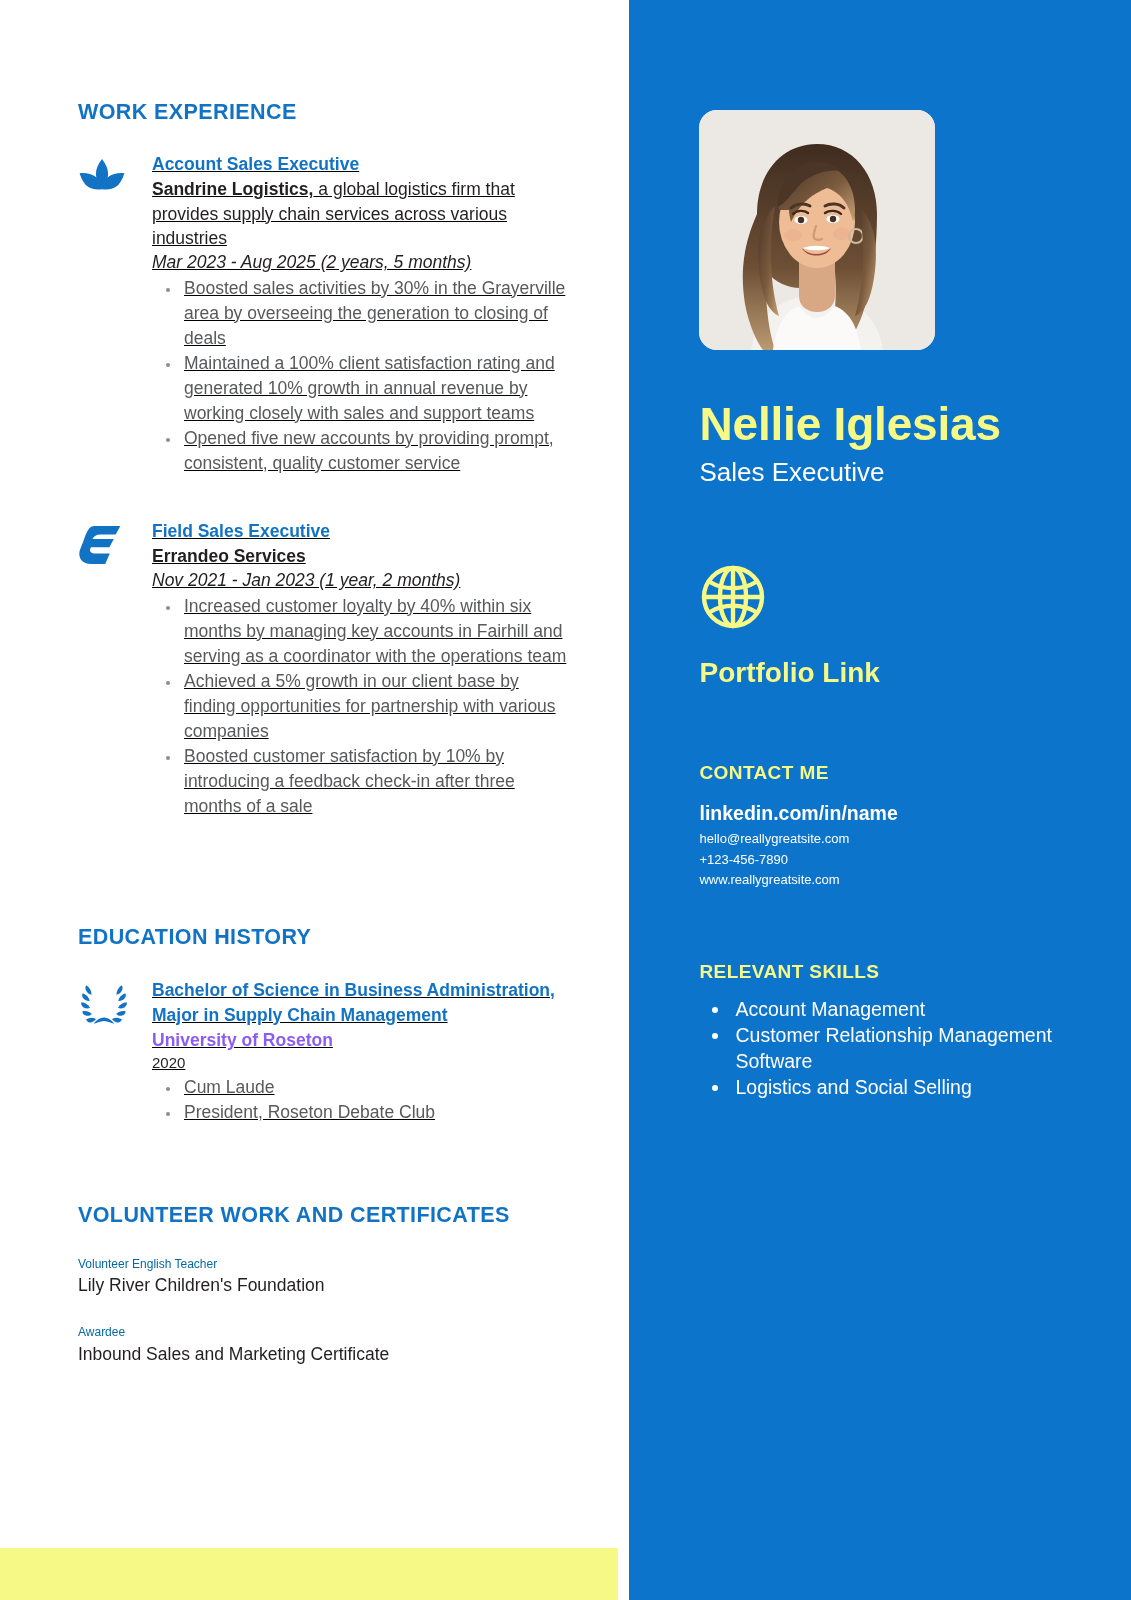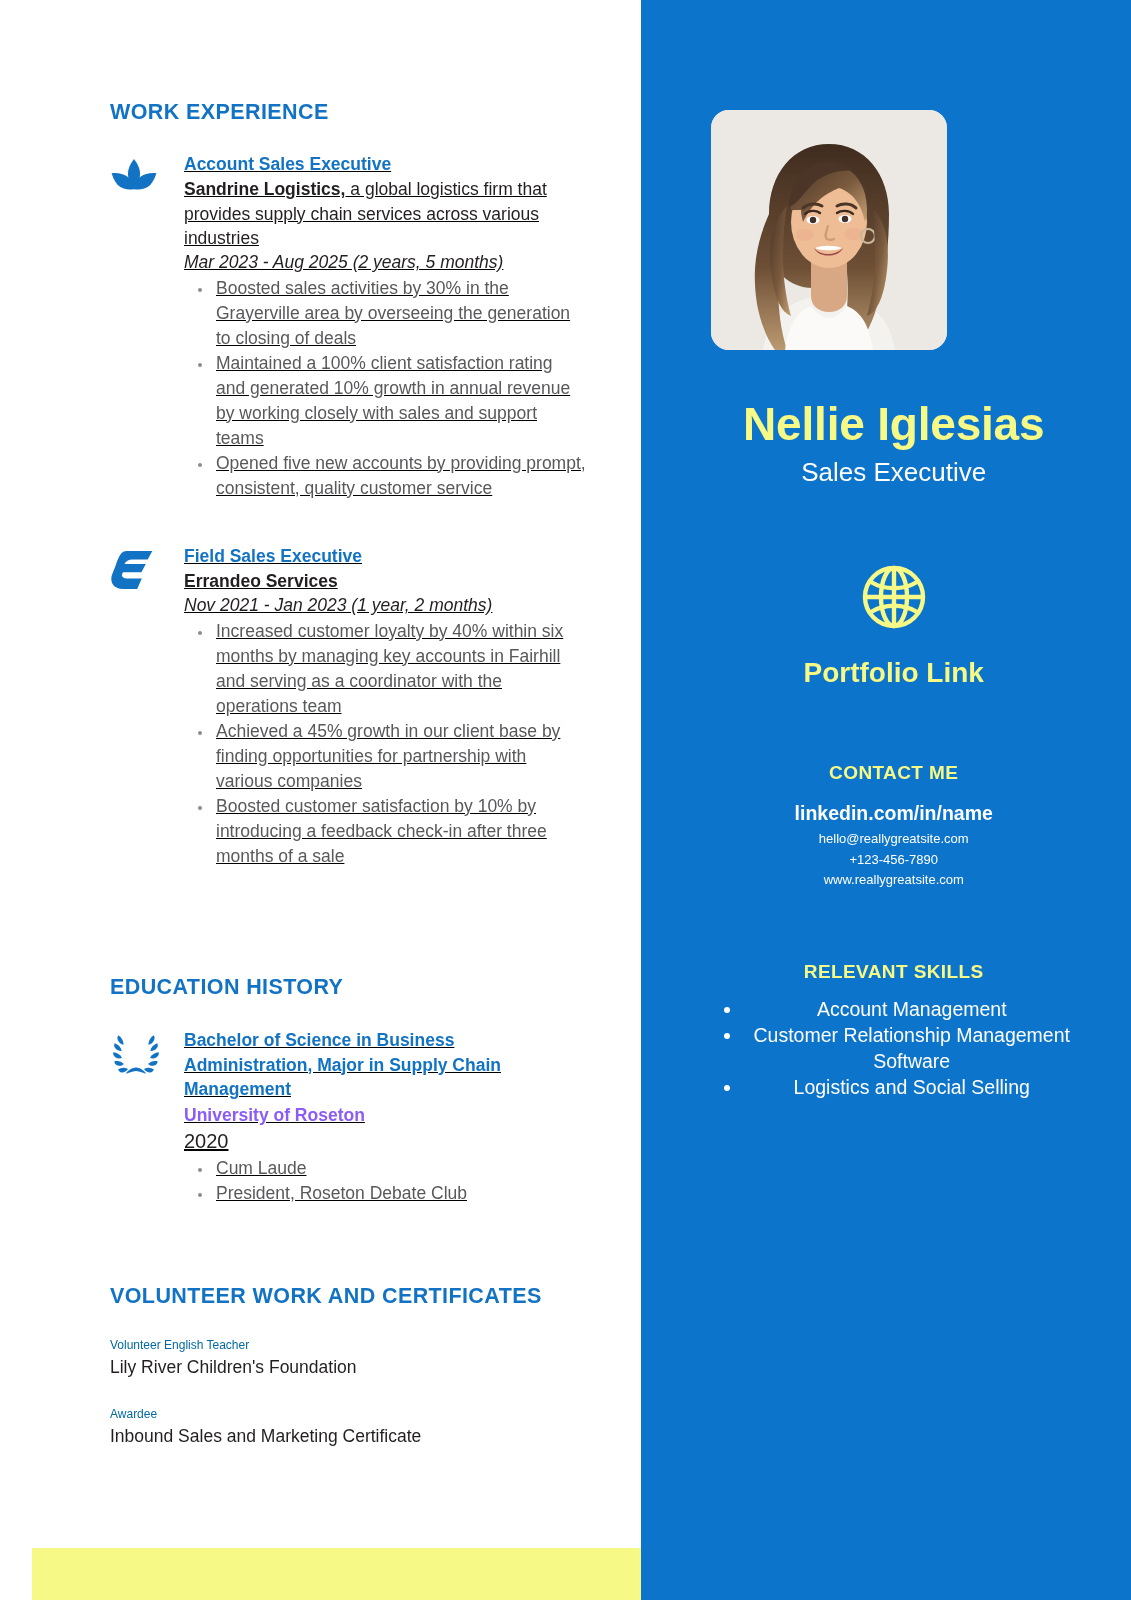--- a/index.html
+++ b/index.html
@@ -22,21 +22,20 @@
   }
 
   
   .left-col {
     position: relative;
     width: 647px;
     height: 1600px;
     background: #ffffff;
     box-sizing: border-box;
     padding: 0;
-    margin-left: 32px;
   }
   .left-inner {
     padding: 100px 55px 0 78px;
   }
   .bottom-bar {
     position: absolute;
     left: 0;
     bottom: 0;
     width: 618px;
     height: 52px;
@@ -117,21 +116,21 @@
     margin: 0 0 1px 0;
   }
   .edu-school {
     font-size: 17.5px;
     font-weight: bold;
     color: #8b5cf6;
     line-height: 1.39;
     margin: 0;
   }
   .edu-year {
-    font-size: 20px;
+    font-size: 15px;
     color: #231f20;
     line-height: 1.39;
     margin: 0;
   }
 
   .vol-block {
     margin-bottom: 26px;
   }
   .vol-role {
     font-size: 12px;
@@ -151,21 +150,20 @@
   .spacer-vol { height: 52px; }
 
   
   .right-col {
     position: relative;
     width: 512px;
     height: 1600px;
     background: #0c74cb;
     box-sizing: border-box;
     padding: 110px 55px 0 70px;
-    text-align: center;
   }
   .photo-frame {
     width: 236px;
     height: 240px;
     border-radius: 18px;
     overflow: hidden;
     background: #ece8e3;
     position: relative;
   }
   .photo-svg { display: block; width: 236px; height: 240px; }
@@ -267,21 +265,21 @@
           <svg width="46" height="42" viewBox="0 0 46 42" aria-hidden="true">
             <path d="M16.5 2h25.8l-4.6 8.6H22.4c-4 0-6.4 1.6-7.9 4.4h21.3l-4.4 8.2H13l-.5 1c-1.6 3.2.3 5.3 4.2 5.3h15.1L27.2 40H12.9C3.3 40-1.4 32.5 2.9 23.6 7.2 14.6 8.6 2 16.5 2z" fill="#1273c4"></path>
           </svg>
         </div>
         <div class="entry-body">
           <div class="job-title">Field Sales Executive</div>
           <p class="company-line"><span class="strong">Errandeo Services</span><span></span></p>
           <p class="date-line">Nov 2021 - Jan 2023 (1 year, 2 months)</p>
           <ul class="bullets">
             <li>Increased customer loyalty by 40% within six months by managing key accounts in Fairhill and serving as a coordinator with the operations team</li>
-            <li>Achieved a 45% growth in our client base by finding opportunities for partnership with various companies</li>
+            <li>Achieved a 5% growth in our client base by finding opportunities for partnership with various companies</li>
             <li>Boosted customer satisfaction by 10% by introducing a feedback check-in after three months of a sale</li>
           </ul>
         </div>
       </div>
 
       <div class="spacer-edu"></div>
 
       <h2 class="section-title">EDUCATION HISTORY</h2>
 
       <div class="entry">

